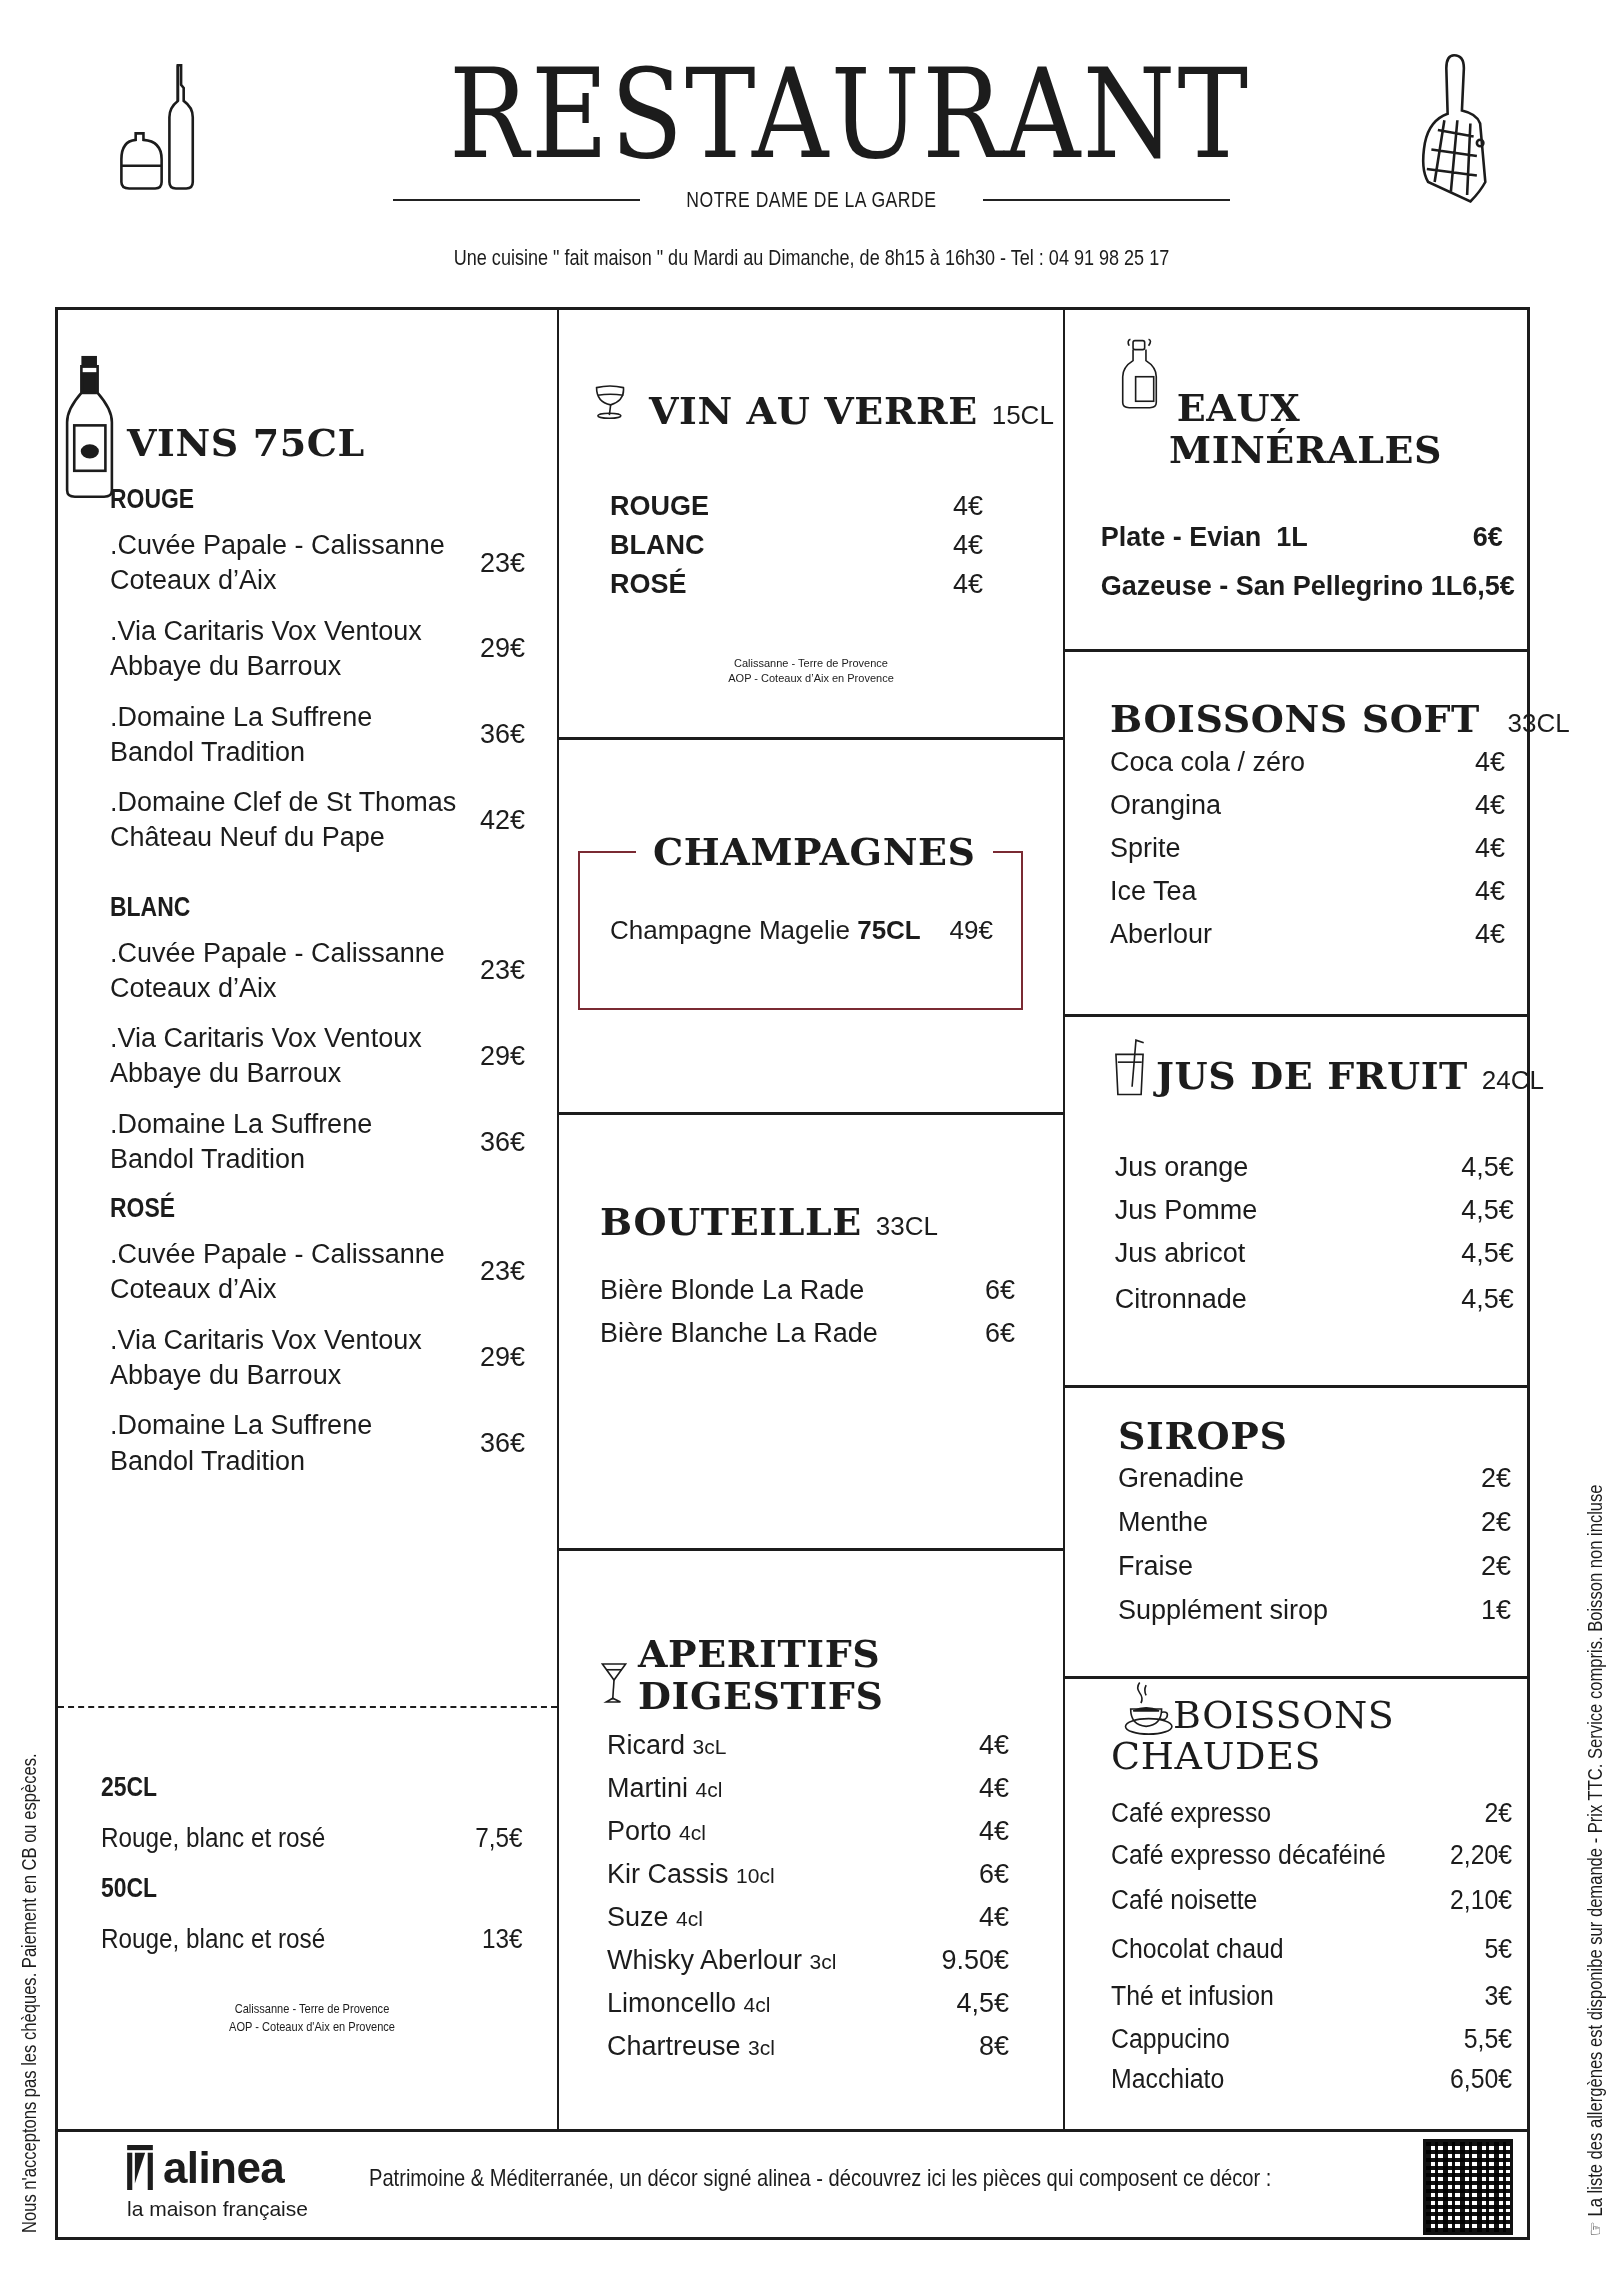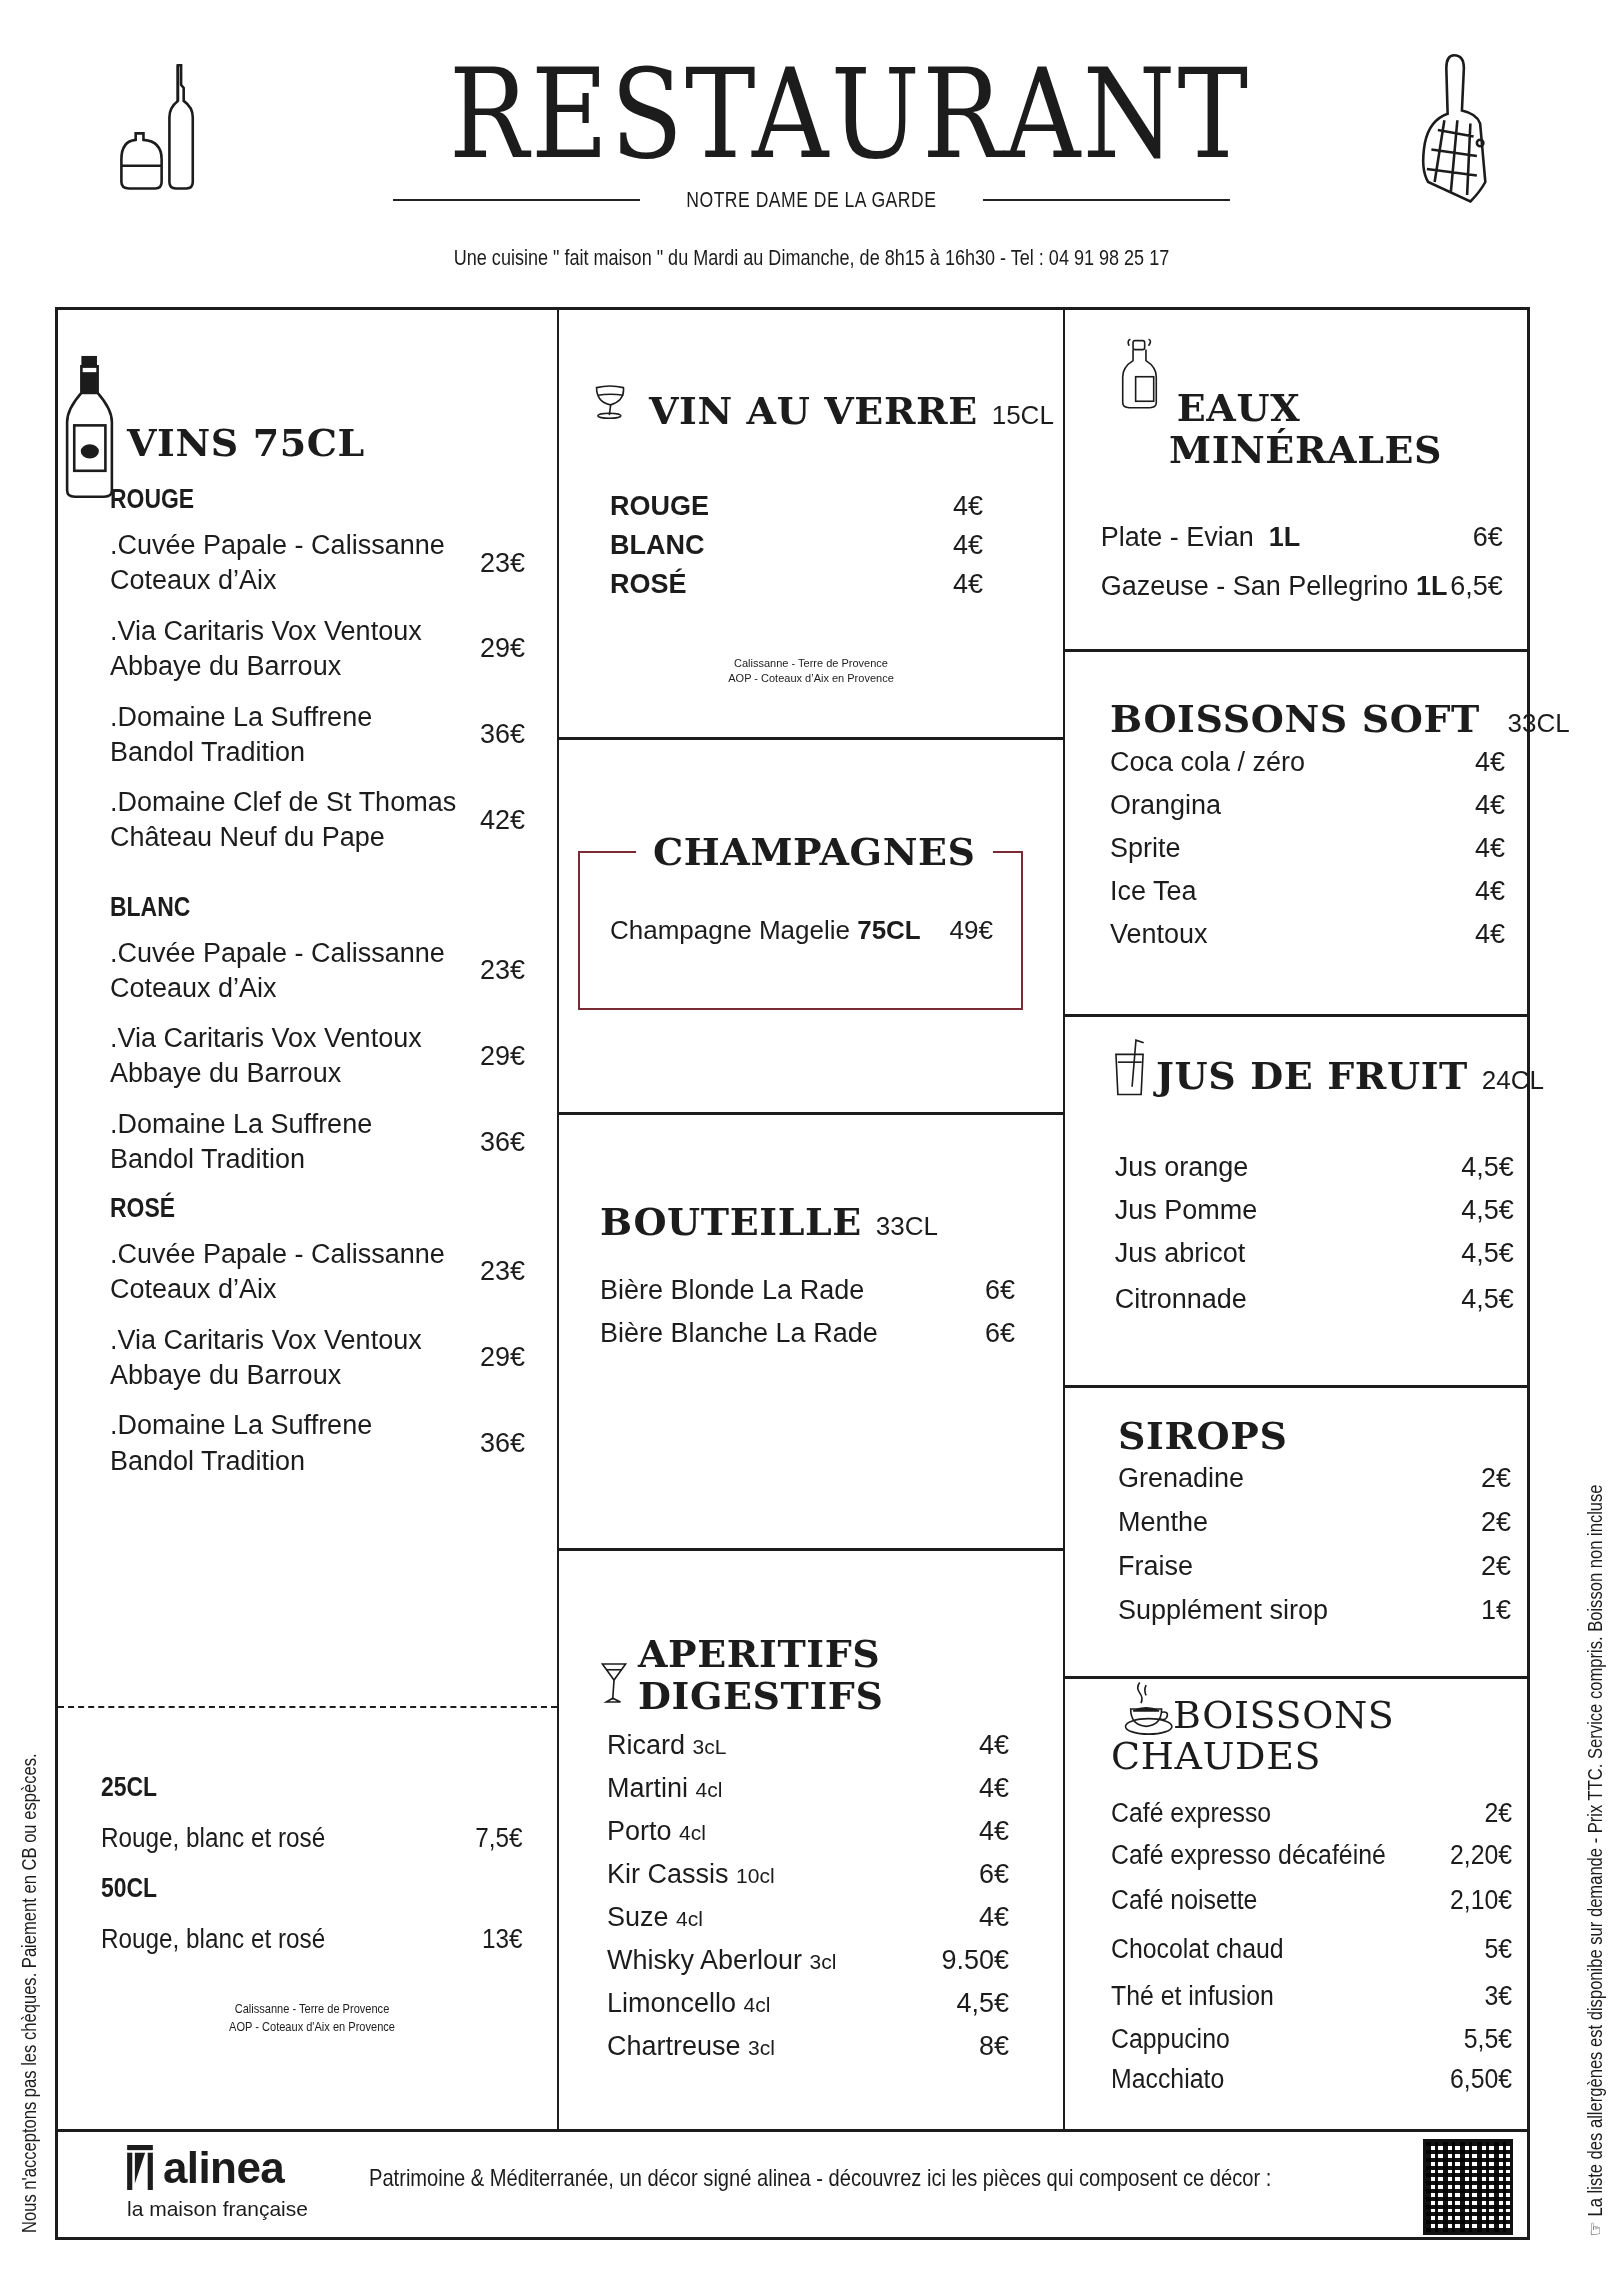--- a/index.html
+++ b/index.html
@@ -283,21 +283,21 @@
   <svg class="abs" style="left:29px;top:13px;" width="39" height="71" viewBox="0 0 60 110" fill="none" stroke="#1c1c1c" stroke-width="2.5">
     <rect x="20" y="4" width="18" height="14" rx="3"></rect>
       <path d="M14 12 Q10 4 16 2 M44 12 Q50 4 44 2"></path>
     <path d="M20 18 L20 35 Q4 45 4 60 L4 100 Q4 108 14 108 L46 108 Q56 108 56 100 L56 60 Q56 45 40 35 L40 18"></path>
     <rect x="24" y="60" width="28" height="38"></rect>
   </svg>
   <div class="abs" style="left:78px;top:62px;">
     <div class="h1" style="padding-left:7.8px;">EAUX</div>
     <div class="h1">MINÉRALES</div>
   </div>
-  <div class="abs" style="left:9.7px;top:188px;width:402px;font-size:26px;">
+  <div class="abs" style="left:9.7px;top:188px;width:402px;font-size:26px;font-weight:bold;">
     <div class="row" style="height:49px;">
         <span class="name"><span>Plate - Evian</span>&nbsp; <b>1L</b></span>
         <span class="price">6€</span>
       </div>
     <div class="row" style="height:49px;">
         <span class="name"><span>Gazeuse - San Pellegrino</span> <b>1L</b></span>
         <span class="price">6,5€</span>
       </div>
   </div>
 </section>
@@ -318,21 +318,21 @@
       </div>
     <div class="row" style="height:43px;gap:9px;">
         <span class="name">Sprite</span>
         <span class="price">4€</span>
       </div>
     <div class="row" style="height:43px;">
         <span class="name">Ice Tea</span>
         <span class="price">4€</span>
       </div>
     <div class="row" style="height:43px;">
-        <span class="name">Ventoux</span>
+        <span class="name">Aberlour</span>
         <span class="price">4€</span>
       </div>
   </div>
 </section>
 
 <section class="abs" style="left:1107px;top:1029px;width:409px;">
   <svg class="abs" style="left:6.5px;top:6.5px;" width="31" height="62" viewBox="0 0 48 95" fill="none" stroke="#1c1c1c" stroke-width="2.5">
     <path d="M3 28 L45 28 L42 90 L6 90 Z"></path>
       <path d="M6 40 L43 40"></path>
     <path d="M28 78 L34 6 L46 10"></path>

